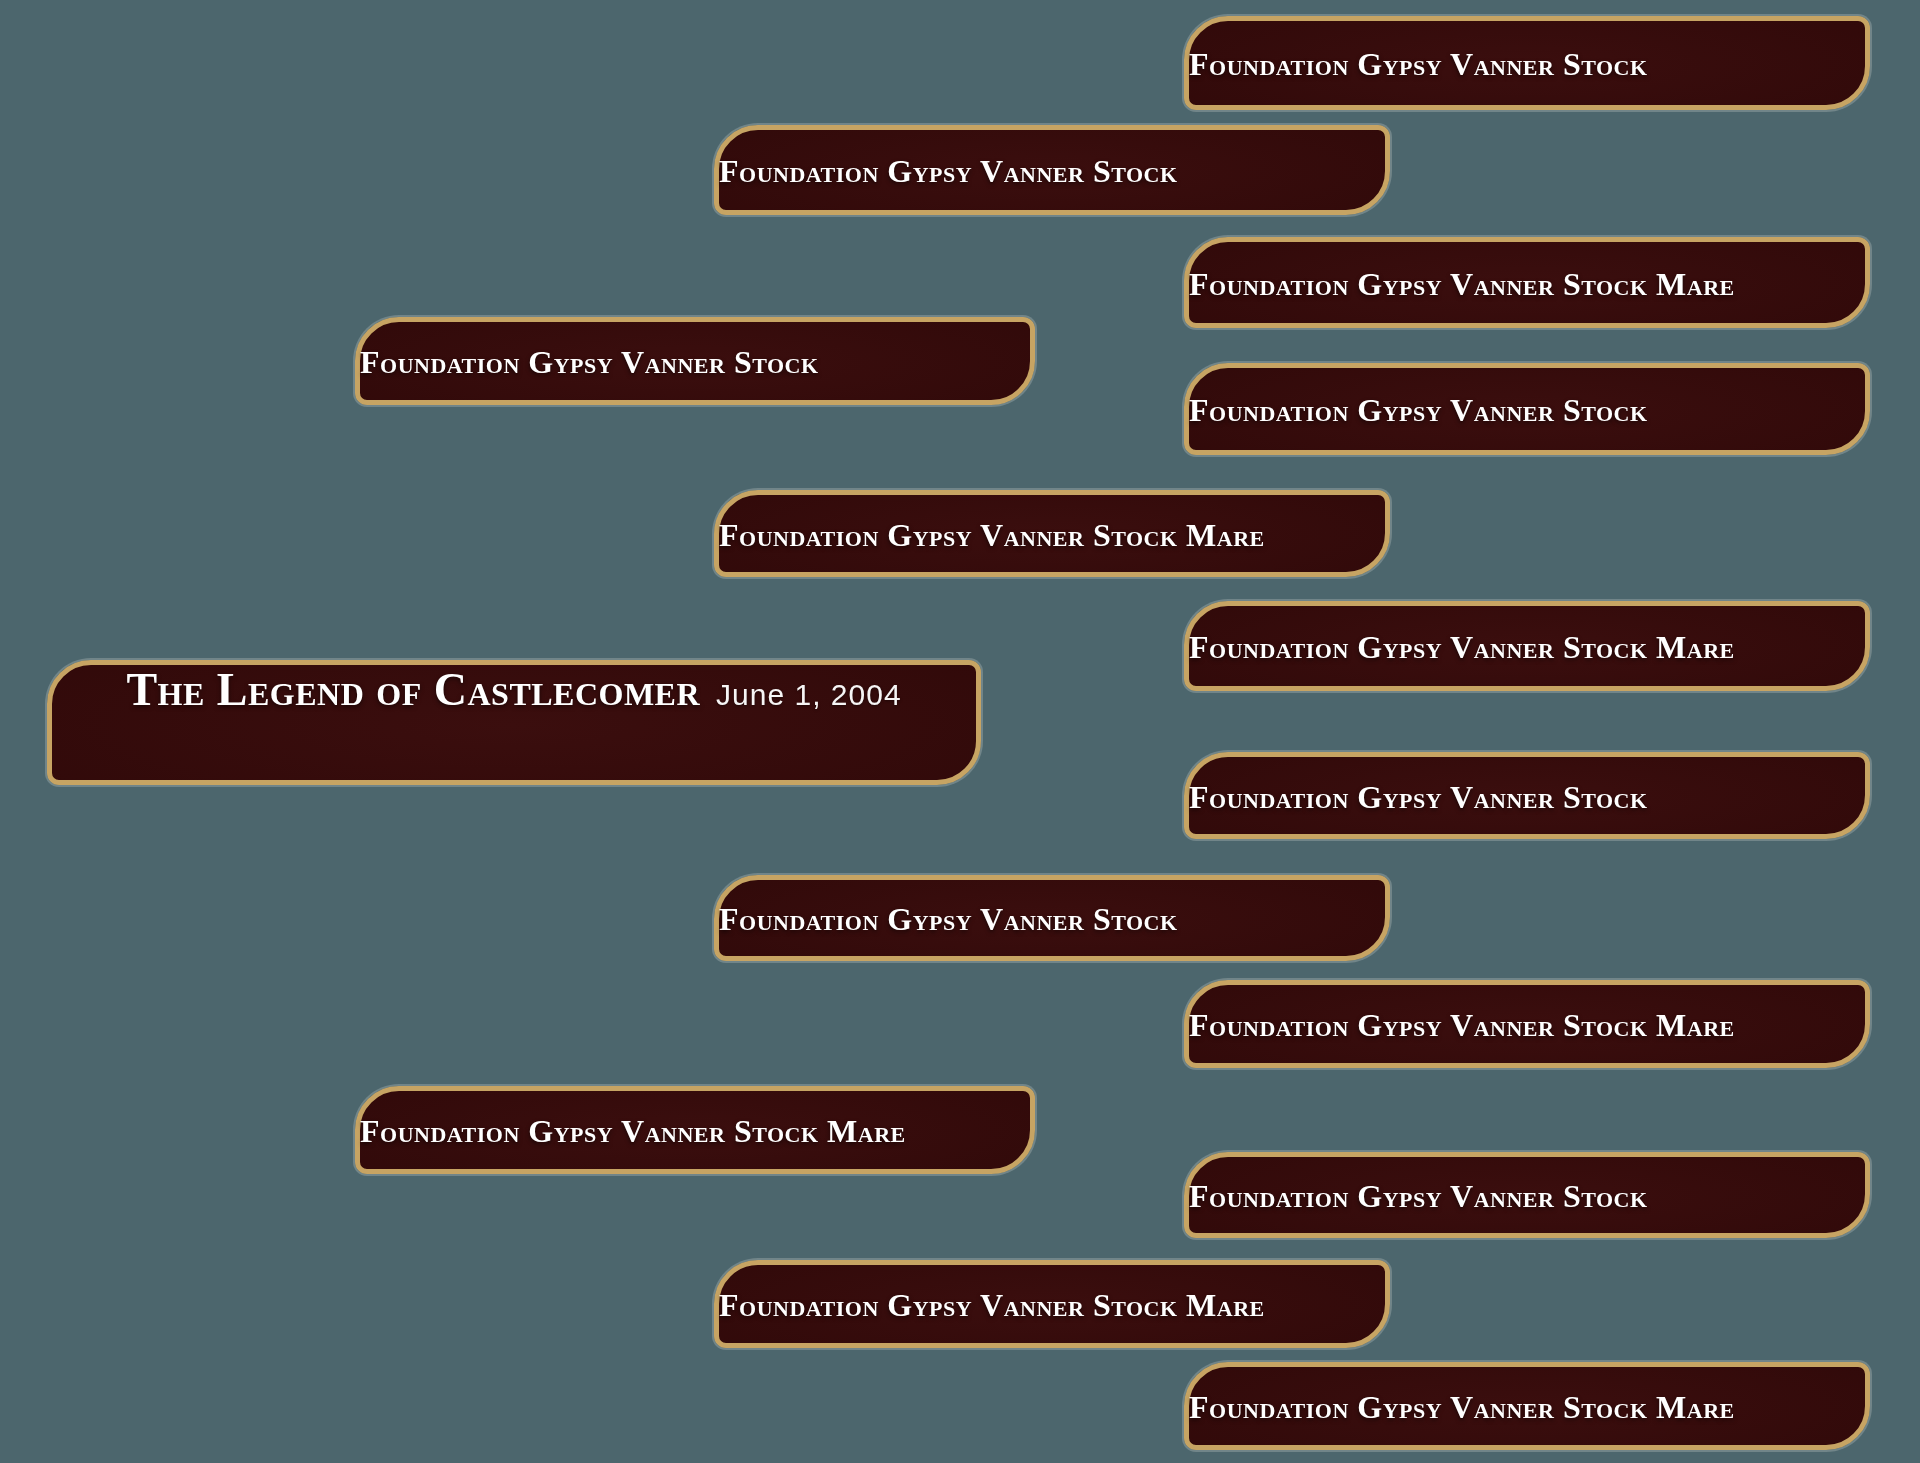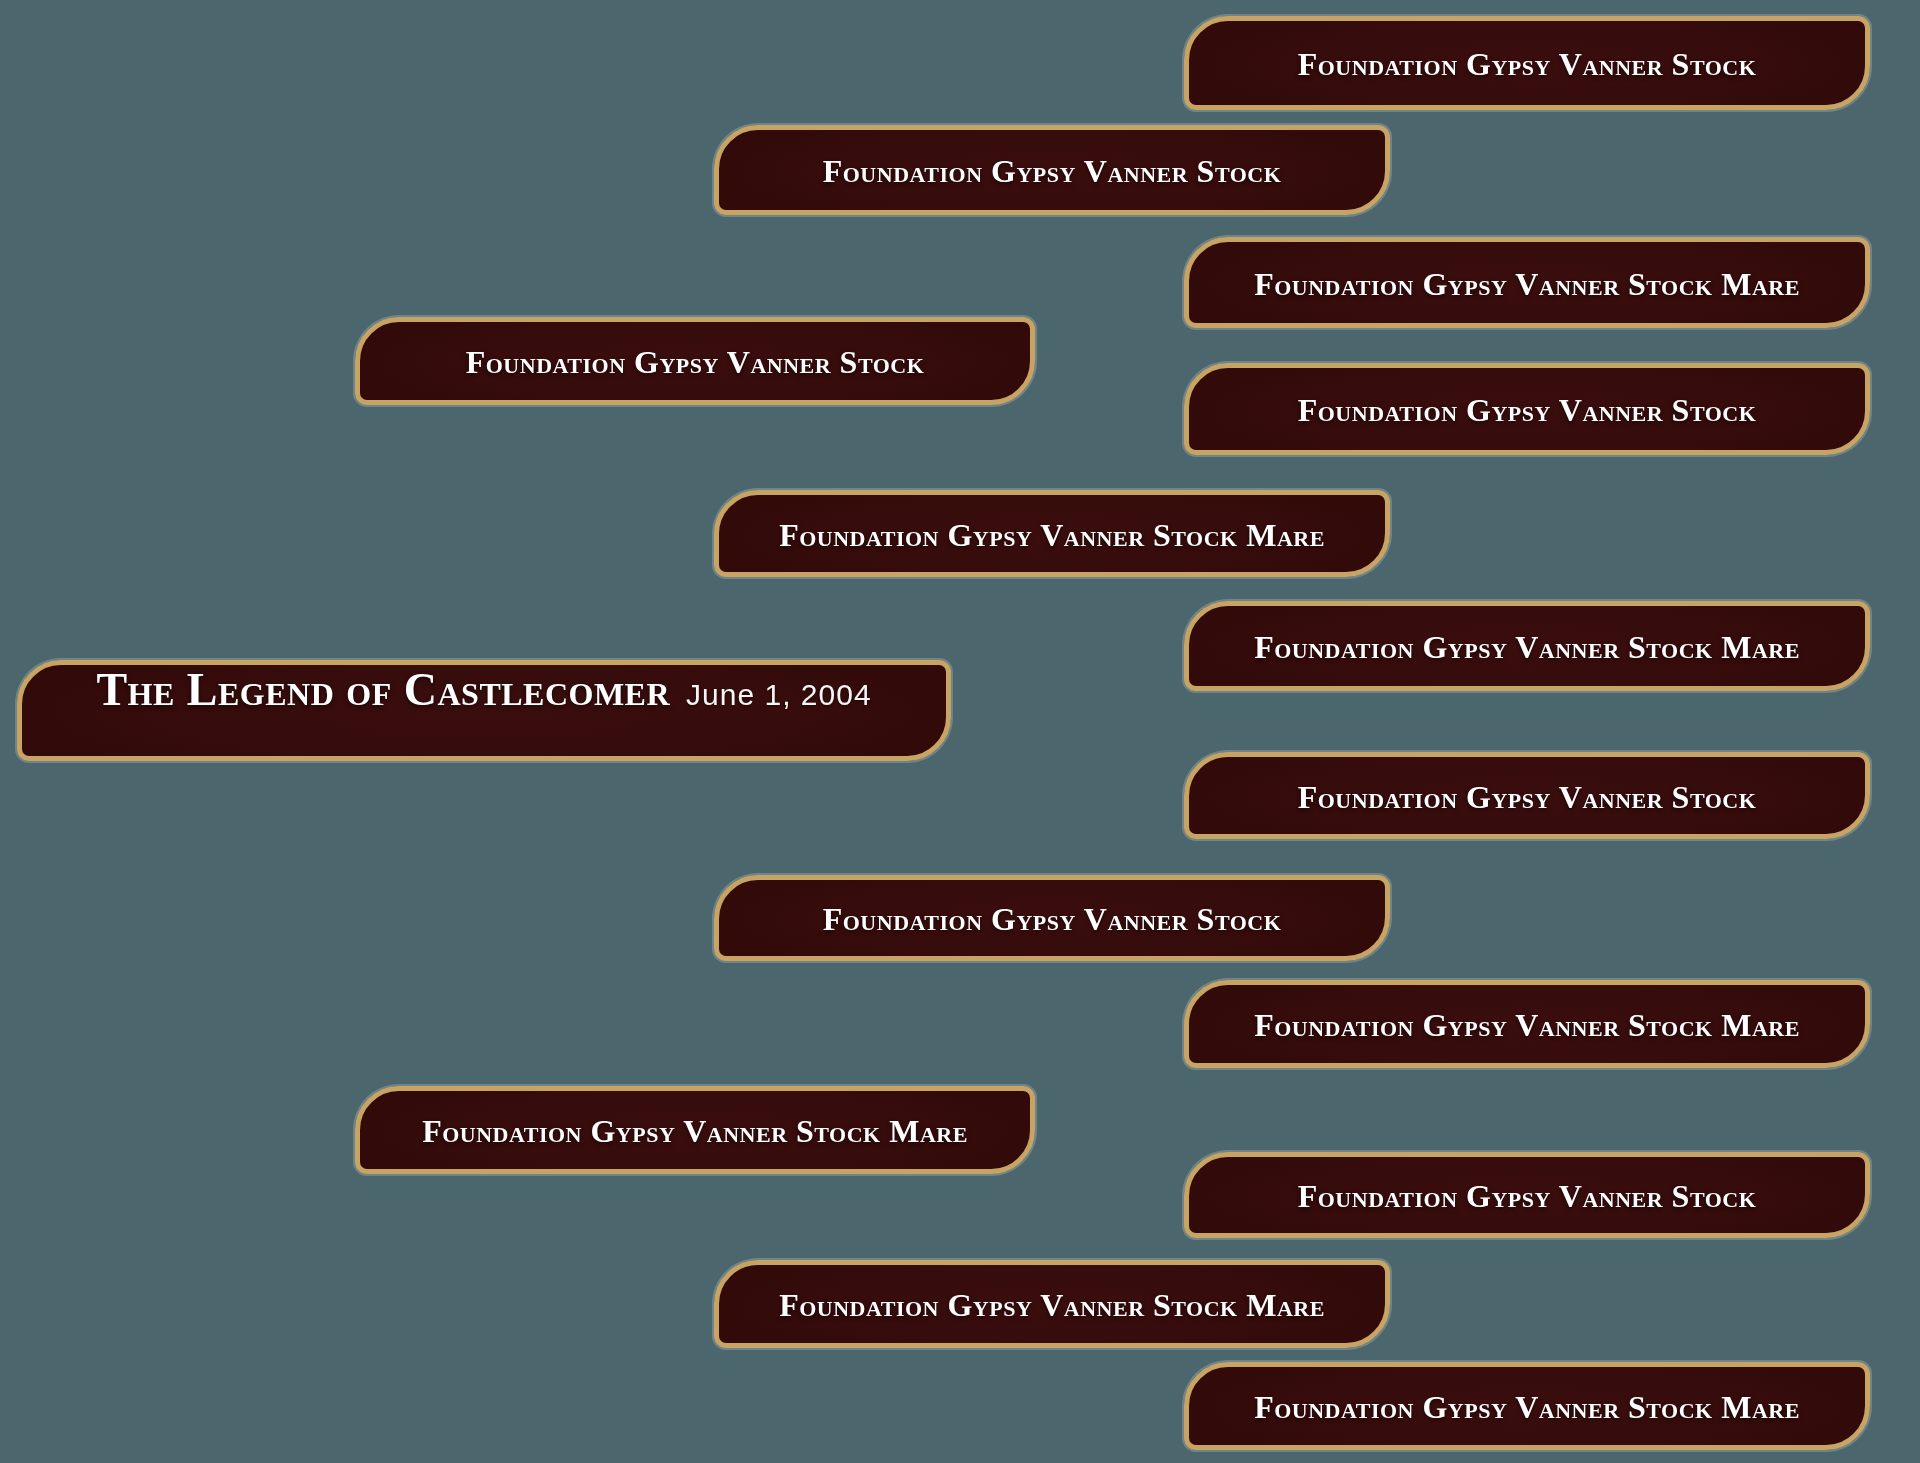--- a/index.html
+++ b/index.html
@@ -25,21 +25,21 @@
     box-sizing: border-box;
     background: radial-gradient(115% 170% at 50% 52%,
                 var(--fillLight, #3b0e0e) 0%,
                 var(--fill, #2e0808) 72%,
                 #240505 100%);
     border: 5px solid var(--gold, #c7a463);
     border-radius: 44px 12px 44px 12px;
     box-shadow: 0 0 0 2px rgba(245, 245, 238, 0.22);
     display: flex;
     align-items: center;
-    justify-content: center;
+    justify-content: flex-start;
     color: var(--text, #ffffff);
     cursor: pointer;
   }
   .node .label {
     font-family: "Liberation Serif", serif;
     font-variant: small-caps;
     font-weight: 700;
     font-size: 32px;
     letter-spacing: 0.5px;
     line-height: 1;
@@ -79,21 +79,21 @@
     line-height: 1;
     white-space: nowrap;
     color: rgba(255, 255, 255, 0.96);
     text-shadow: 0 1px 3px rgba(0, 0, 0, 0.45);
   }
 </style>
 </head>
 <body>
 
 <div id="stage">
-  <div class="node root" id="root-node" style="left: 17px; top: 660px; width: 934px; height: 101px;">
+  <div class="node root" id="root-node" style="left: 47px; top: 660px; width: 934px; height: 125px;">
     <div class="inner">
       <span class="root-title">The Legend of Castlecomer</span>
       <span class="root-date">June 1, 2004</span>
     </div>
   </div>
 <div class="node" style="left: 355px; top: 317px; width: 680px; height: 88px;">
     <span class="label">Foundation Gypsy Vanner Stock</span>
   </div>
     <div class="node" style="left: 355px; top: 1086px; width: 680px; height: 88px;">
     <span class="label">Foundation Gypsy Vanner Stock Mare</span>

